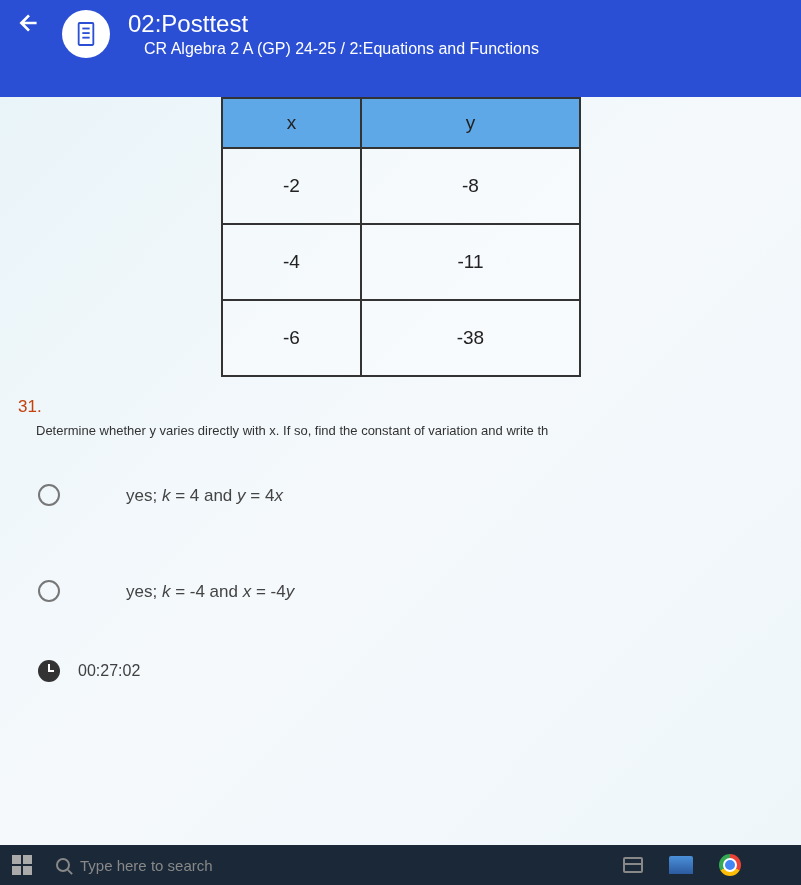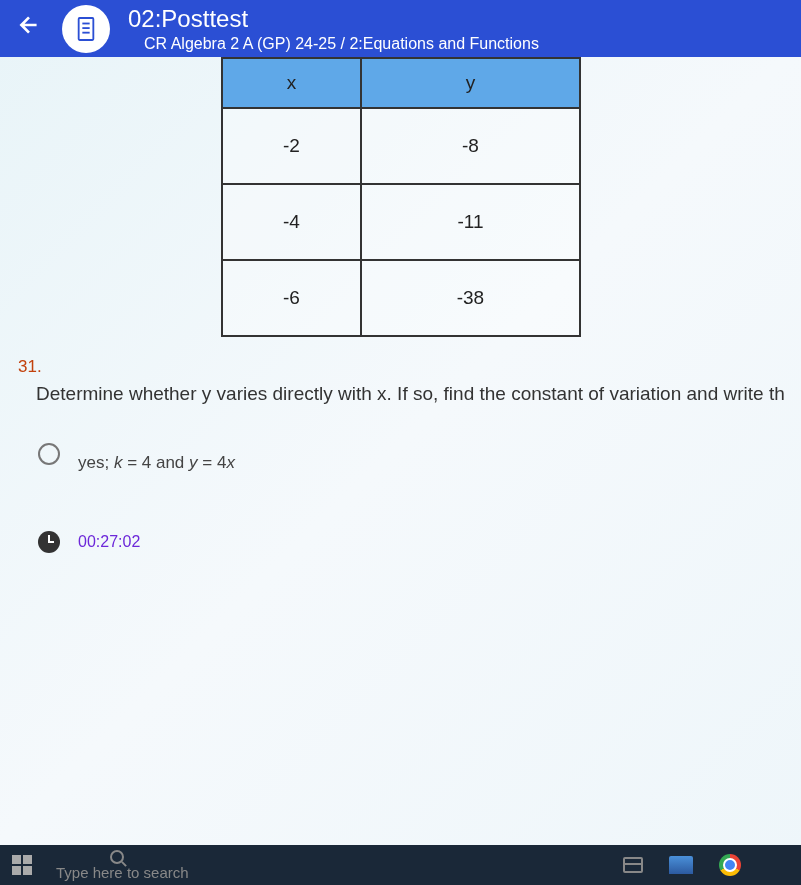--- a/index.html
+++ b/index.html
@@ -8,23 +8,22 @@
       background: linear-gradient(135deg, #e8f4f8 0%, #f5f9fc 50%, #eef6fa 100%);
       width: 801px;
       height: 885px;
       overflow: hidden;
       position: relative;
     }
     .header {
       background: #2b4fd4;
       color: white;
       display: flex;
-      align-items: center;
       padding: 10px 16px;
-      height: 57px;
+      height: 97px;
     }
     .back-arrow {
       color: white;
       font-size: 28px;
       margin-right: 20px;
       cursor: pointer;
     }
     .doc-icon-wrap {
       width: 48px;
       height: 48px;
@@ -70,34 +69,35 @@
       background: rgba(255,255,255,0.3);
     }
     
     .question-num {
       margin-top: 20px;
       font-size: 17px;
       color: #c2410c;
     }
     .question-text {
       margin-top: 6px;
-      font-size: 19px;
+      font-size: 13px;
       color: #333;
       margin-left: 18px;
       white-space: nowrap;
     }
     
     .options {
       margin-top: 30px;
       margin-left: 20px;
     }
     .option {
       display: flex;
-      align-items: center;
+      align-items: flex-end;
       margin-bottom: 58px;
+      gap: 48px;
     }
     .radio {
       width: 22px;
       height: 22px;
       border: 2px solid #777;
       border-radius: 50%;
       flex-shrink: 0;
       margin-right: 24px;
       cursor: pointer;
     }
@@ -129,21 +129,21 @@
       background: white;
       top: 4px; left: 10px;
     }
     .clock-icon::after {
       content: '';
       position: absolute;
       width: 6px; height: 2px;
       background: white;
       top: 10px; left: 10px;
     }
-    .timer-text { font-size: 16px; color: #6d28d9; }
+    .timer-text { font-size: 16px; color: #404040; }
     
     .taskbar {
       position: absolute;
       bottom: 0; left: 0; right: 0;
       height: 40px;
       background: #1a2838;
       display: flex;
       align-items: center;
       padding: 0 12px;
     }
@@ -155,21 +155,20 @@
       gap: 2px;
       margin-right: 24px;
       cursor: pointer;
     }
     .win-icon span { background: #aaa; }
     .search-wrap {
       display: flex;
       align-items: center;
       color: #888;
       font-size: 15px;
-      flex-direction: column;
     }
     .search-circle {
       width: 14px; height: 14px;
       border: 2px solid #888;
       border-radius: 50%;
       margin-right: 10px;
       position: relative;
     }
     .search-circle::after {
       content: '';
@@ -240,20 +239,26 @@
   <div class="question-num">31.</div>
   <div class="question-text">Determine whether y varies directly with x. If so, find the constant of variation and write th</div>
 
   <div class="options">
     <div class="option">
       <div class="radio"></div>
       <div class="option-text">
         <span>yes; <i>k</i> = 4 and <i>y</i> = 4<i>x</i></span>
       </div>
     </div>
+    <div class="option">
+      <div class="radio"></div>
+      <div class="option-text">
+        <span>yes; <i>k</i> = -4 and <i>x</i> = -4<i>y</i></span>
+      </div>
+    </div>
   </div>
 
   <div class="timer-row">
     <div class="clock-icon"></div>
     <div class="timer-text">00:27:02</div>
   </div>
 </div>
 
 <div class="taskbar">
   <div class="win-icon">

